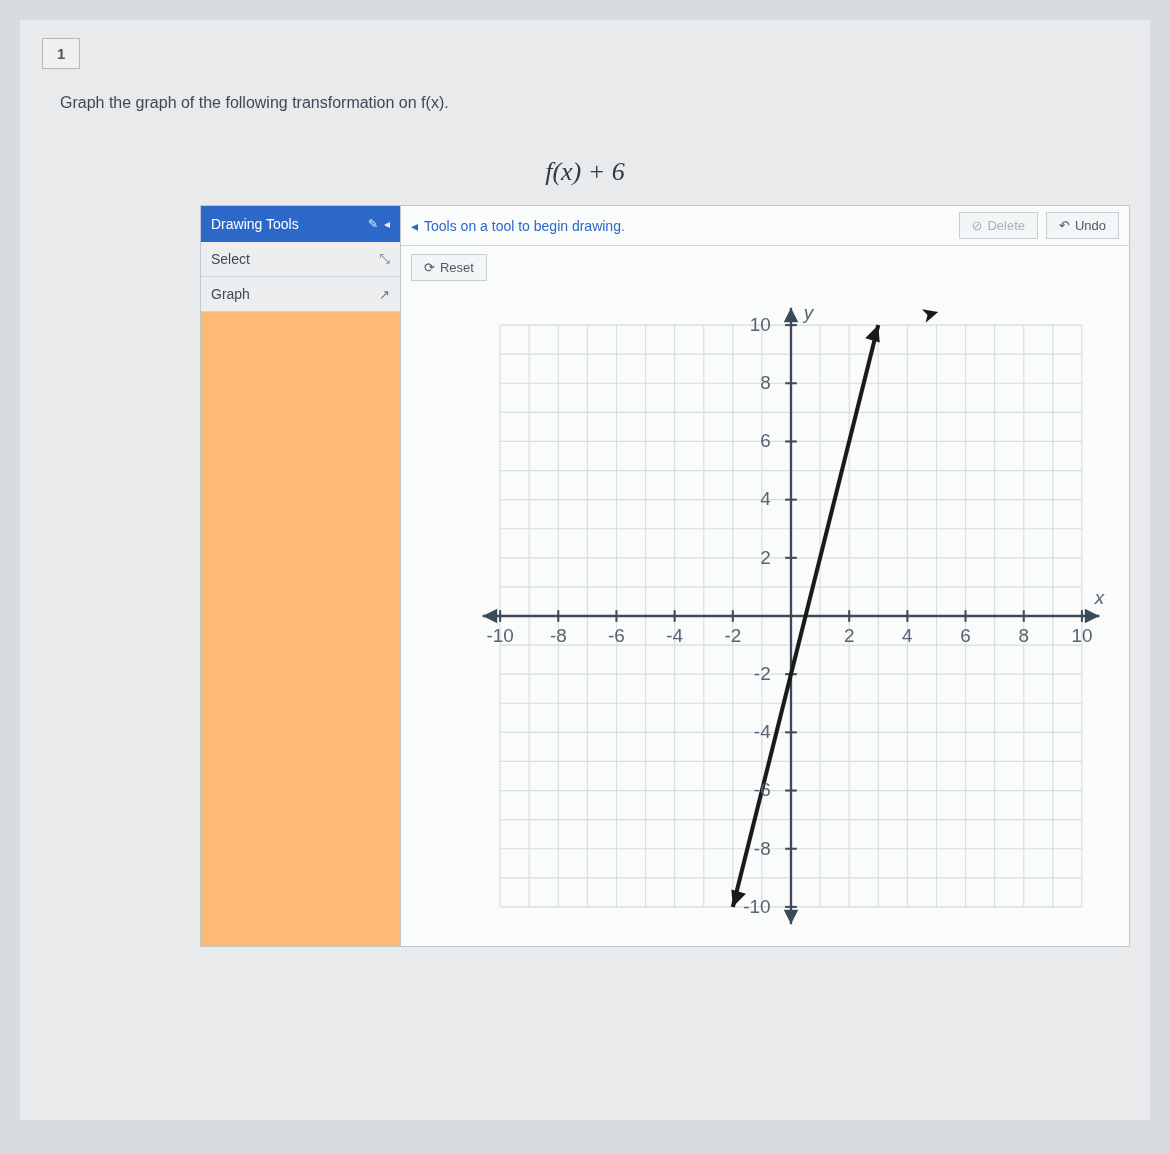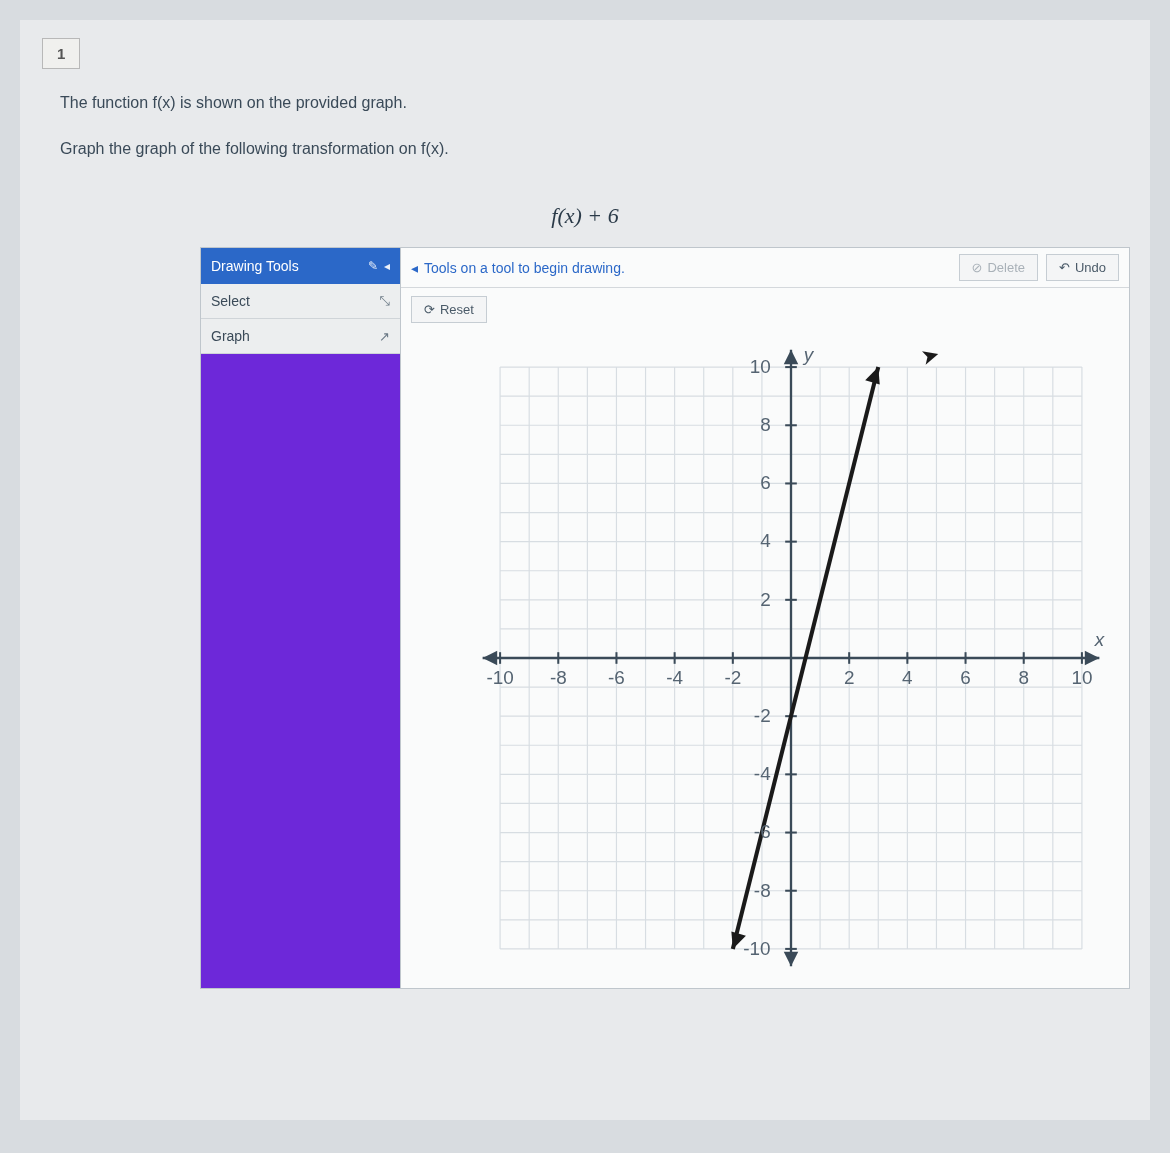--- a/index.html
+++ b/index.html
@@ -30,30 +30,30 @@
   .instructions {
     padding: 18px 40px 10px 40px;
     color: #3a4a58;
     font-size: 16px;
     line-height: 2.0;
   }
   .instructions p { margin-bottom: 14px; }
   .transformation {
     text-align: center;
     font-style: italic;
-    font-size: 22px;
+    font-size: 26px;
     color: #2a3a48;
     margin: 14px 0 18px 0;
     font-family: "Times New Roman", serif;
   }
   .workspace {
     display: flex;
     margin: 0 20px 0 180px;
     border: 1px solid #bfc6cc;
-    background: #6d28d9;
+    background: #fdba74;
   }
   .tool-panel {
     width: 200px;
     border-right: 1px solid #bfc6cc;
   }
   .tool-header {
     background: #2b68c8;
     color: #fff;
     font-size: 14px;
     padding: 10px 10px;
@@ -140,21 +140,20 @@
     transform: rotate(-15deg);
   }
 </style>
 </head>
 <body>
 
 <div class="page">
   <div class="question-tab">1</div>
 
   <div class="instructions">
-    <p>The function f(x) is shown on the provided graph.</p>
     <p>Graph the graph of the following transformation on f(x).</p>
   </div>
 
   <div class="transformation">f(x) + 6</div>
 
   <div class="workspace">
     <div class="tool-panel">
       <div class="tool-header">
         <span>Drawing Tools</span>
         <span class="icons">

